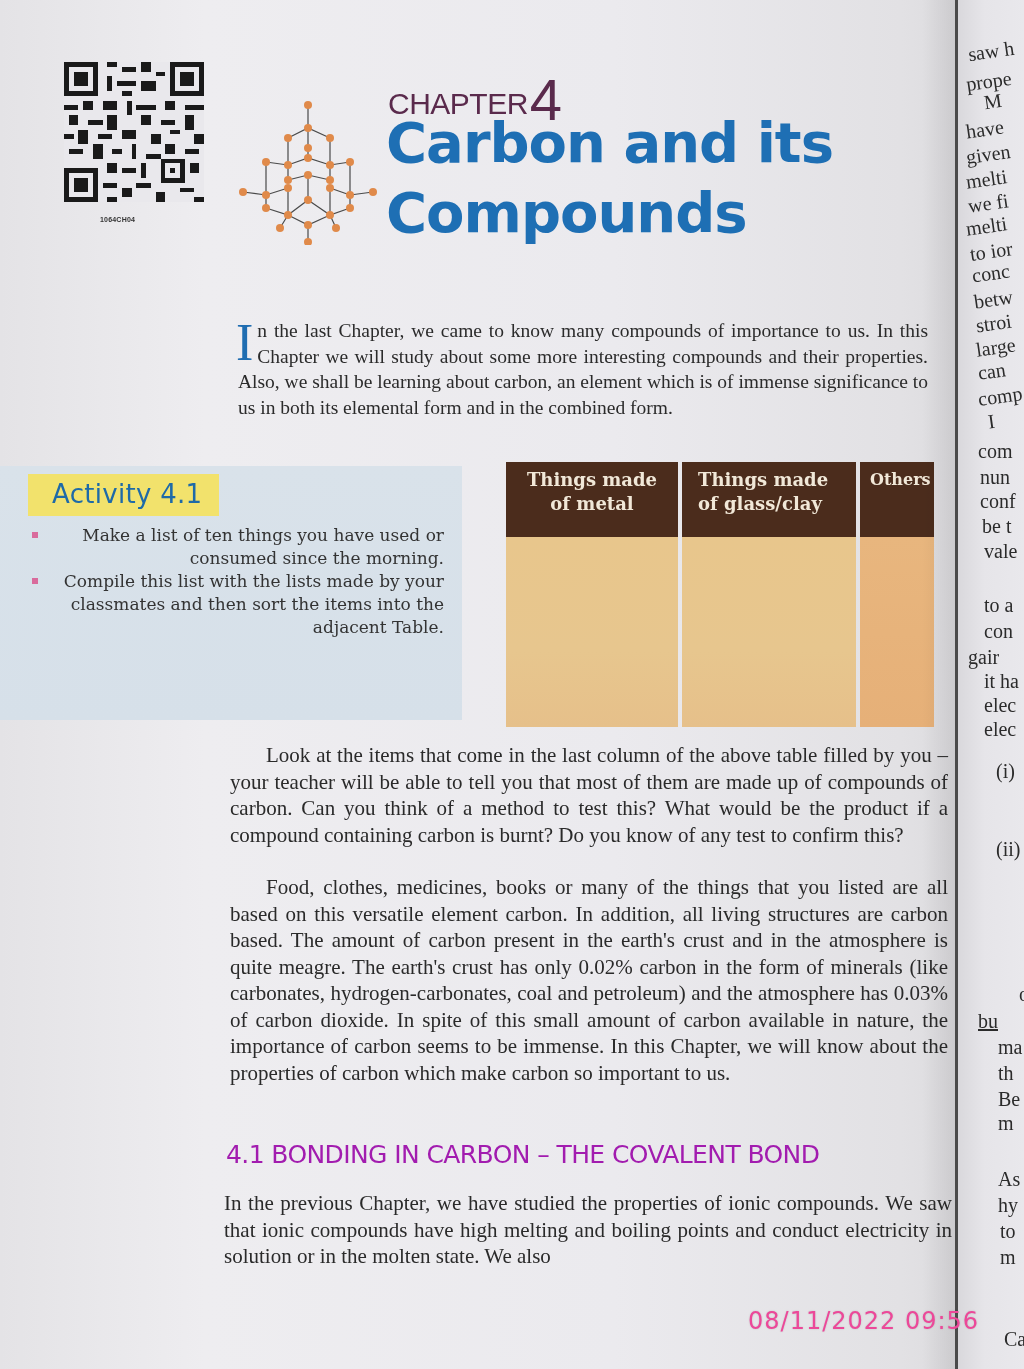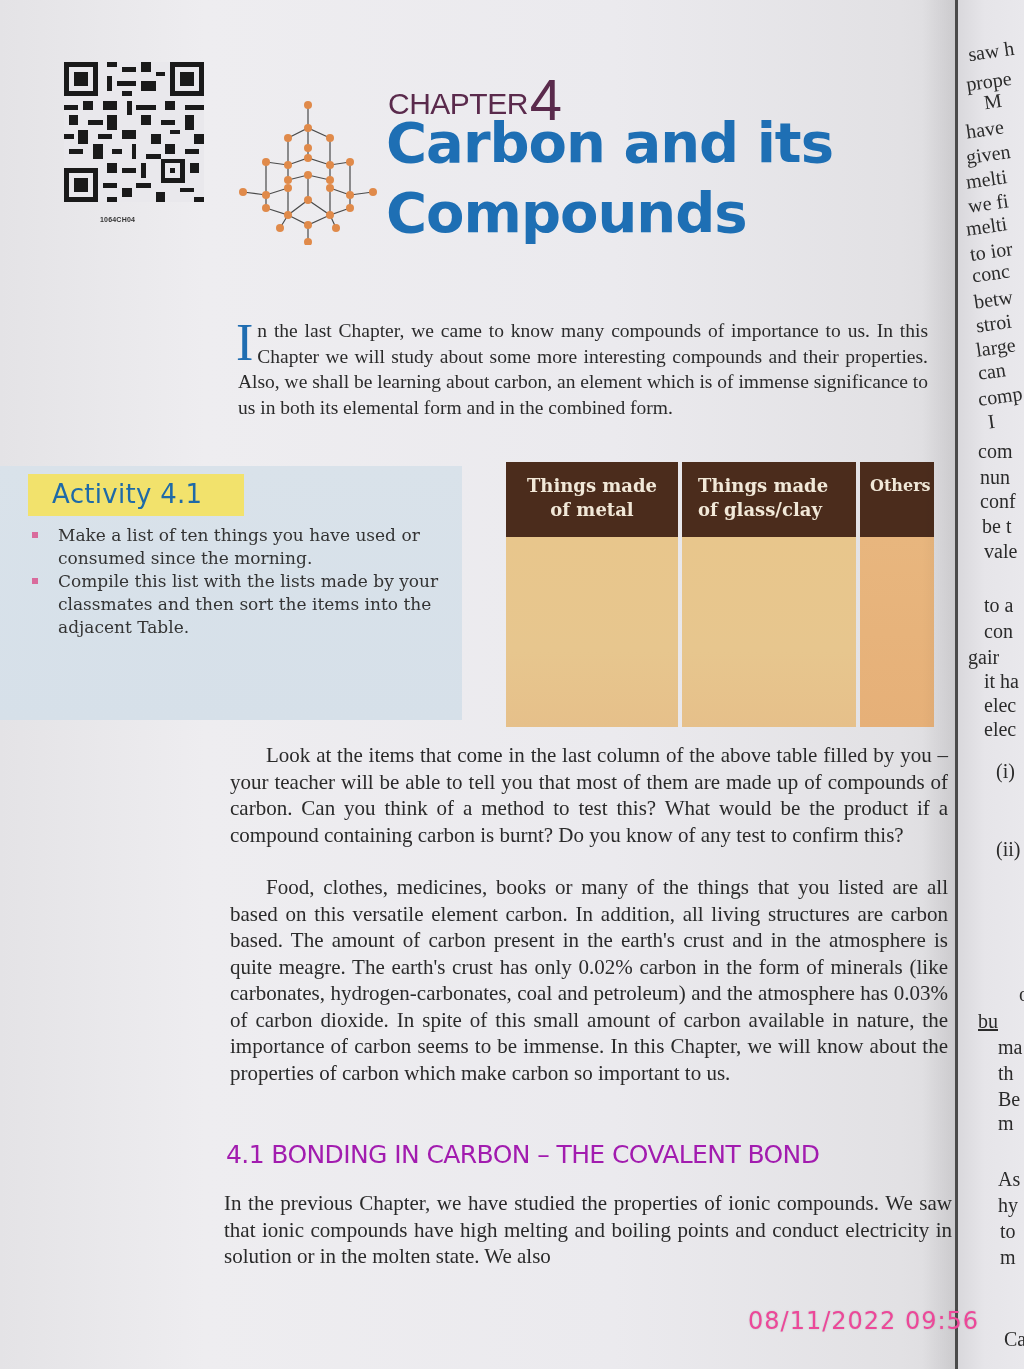--- a/index.html
+++ b/index.html
@@ -55,43 +55,43 @@
       float: left; font-size: 52px; line-height: 46px; color: #1f6db1; margin: 2px 4px 0 -2px;
       font-family: "Liberation Serif", serif;
     }
 
     
     .activity {
       position: absolute; left: 0; top: 466px; width: 462px; height: 254px;
       background: linear-gradient(180deg, #d9e2ea 0%, #d6e0e9 100%);
     }
     .activity-title {
-      position: absolute; left: 28px; top: 8px; width: 216px; height: 42px;
+      position: absolute; left: 28px; top: 8px; width: 191px; height: 42px;
       background: #f2e26c; 
     }
     .activity-title span {
       position: absolute; left: 24px; top: 5px; font-family: "DejaVu Sans", sans-serif;
       font-size: 26px; color: #1e6aa8; letter-spacing: 0.3px;
     }
     .activity ul {
       list-style: none; margin: 0; padding: 0; position: absolute; left: 32px; top: 58px; width: 412px;
       font-family: "DejaVu Serif", serif; font-size: 17px; line-height: 23px; color: #333;
     }
-    .activity li { position: relative; padding-left: 26px; margin-bottom: 0; }
+    .activity li { position: relative; padding-left: 26px; margin-bottom: 0; text-align: right; }
     .activity li .bullet {
       position: absolute; left: 0; top: 8px; width: 6px; height: 6px; background: #d96b9c;
     }
 
     
     .tbl { position: absolute; left: 506px; top: 462px; width: 428px; height: 258px; }
     .col { position: absolute; top: 0; height: 258px; }
     .col .head {
       height: 75px; background: #4b2c1c; color: #f1e8d8; text-align: center;
       font-family: "DejaVu Serif", serif; font-weight: bold; font-size: 18px; line-height: 24px;
-      padding-top: 12px; box-sizing: border-box;
+      padding-top: 6px; box-sizing: border-box;
     }
     .col .body {
       height: 190px; background: linear-gradient(180deg, #e8c68c 0%, #e7c68e 60%, #e6c08a 100%);
     }
     .col.c3 .body { background: linear-gradient(180deg, #e8b67e 0%, #e6b078 100%); }
     .col.c3 .head { text-align: left; padding-left: 10px; }
 
     .para {
       position: absolute; font-family: "Liberation Serif", serif; font-size: 21px; line-height: 26.5px;
       color: #2a2a2a; text-align: justify; width: 718px; left: 230px;

